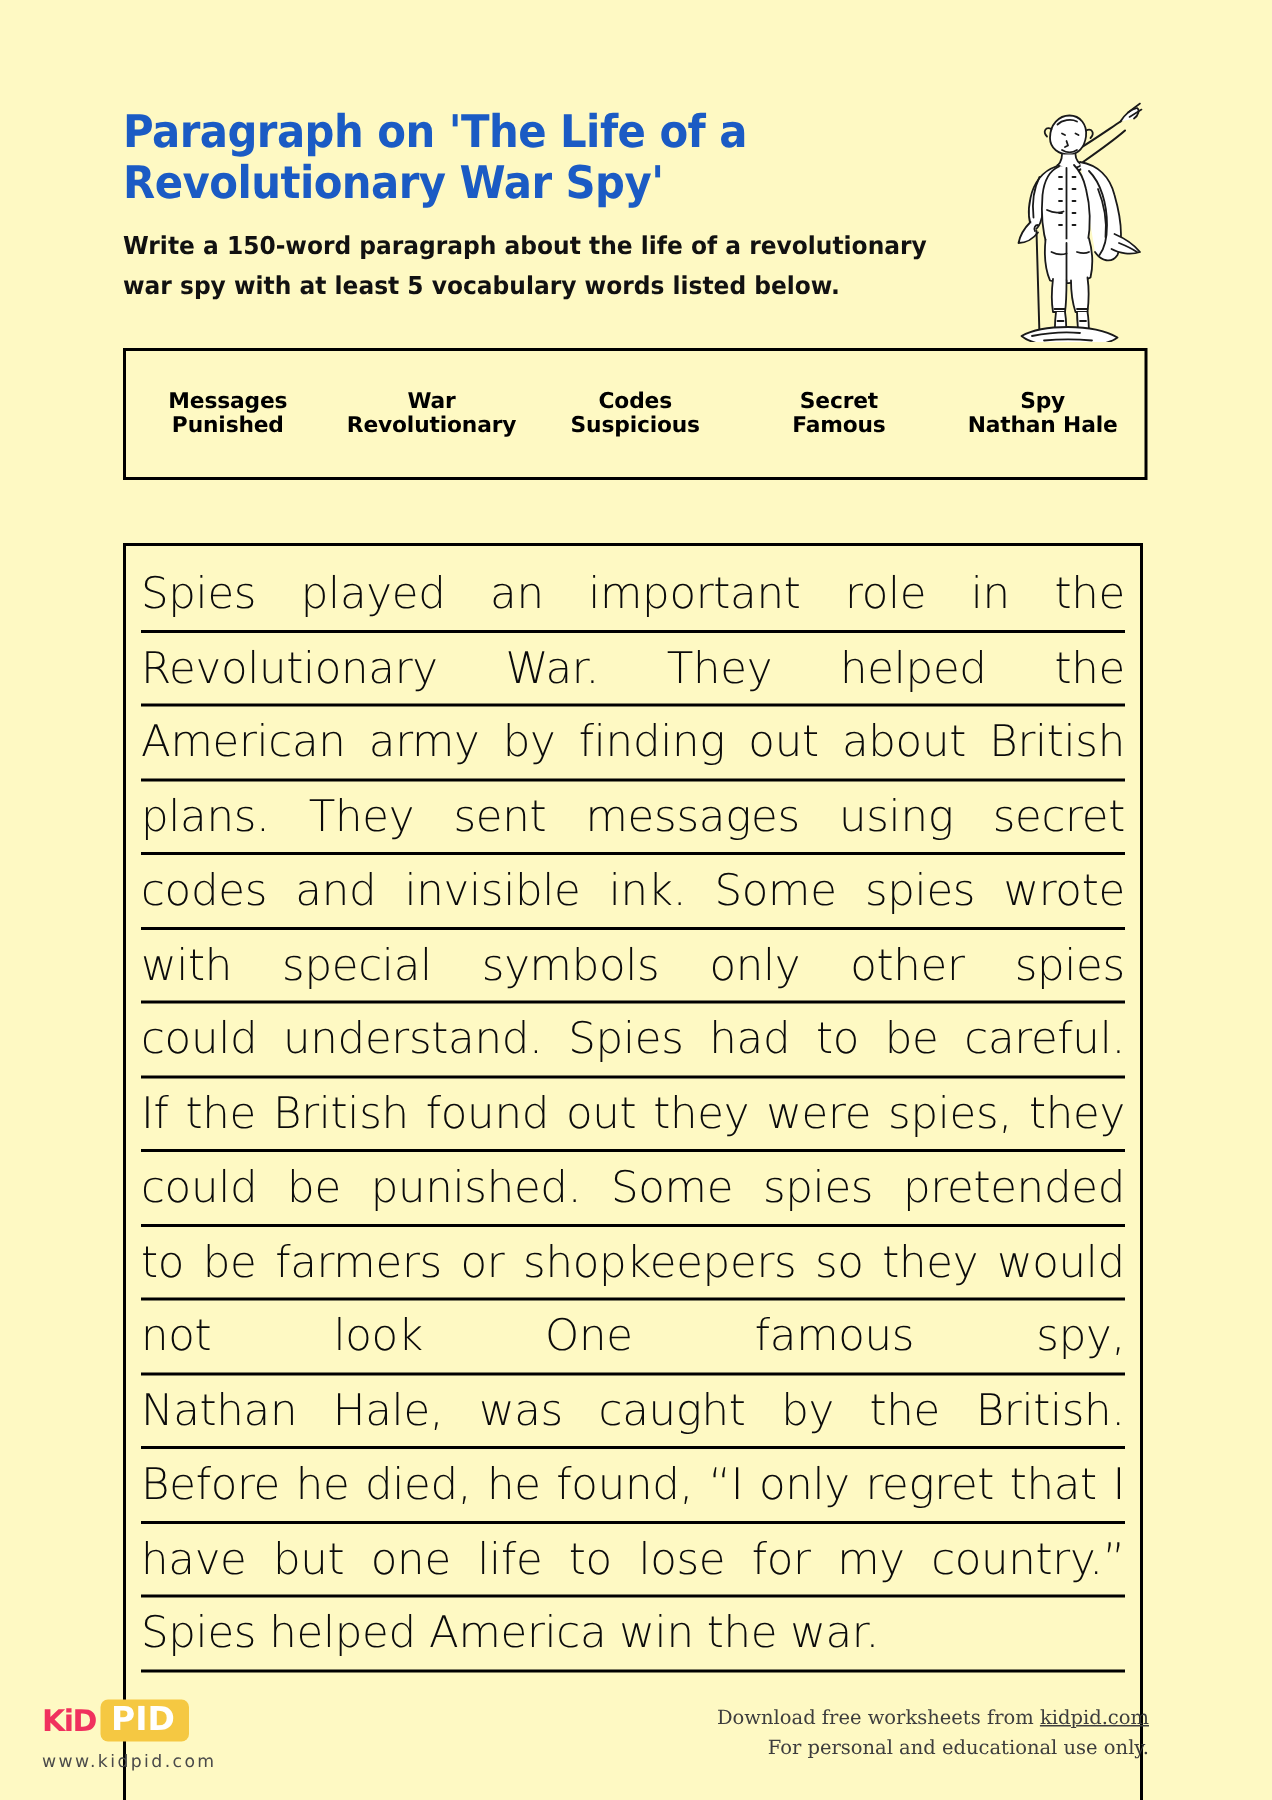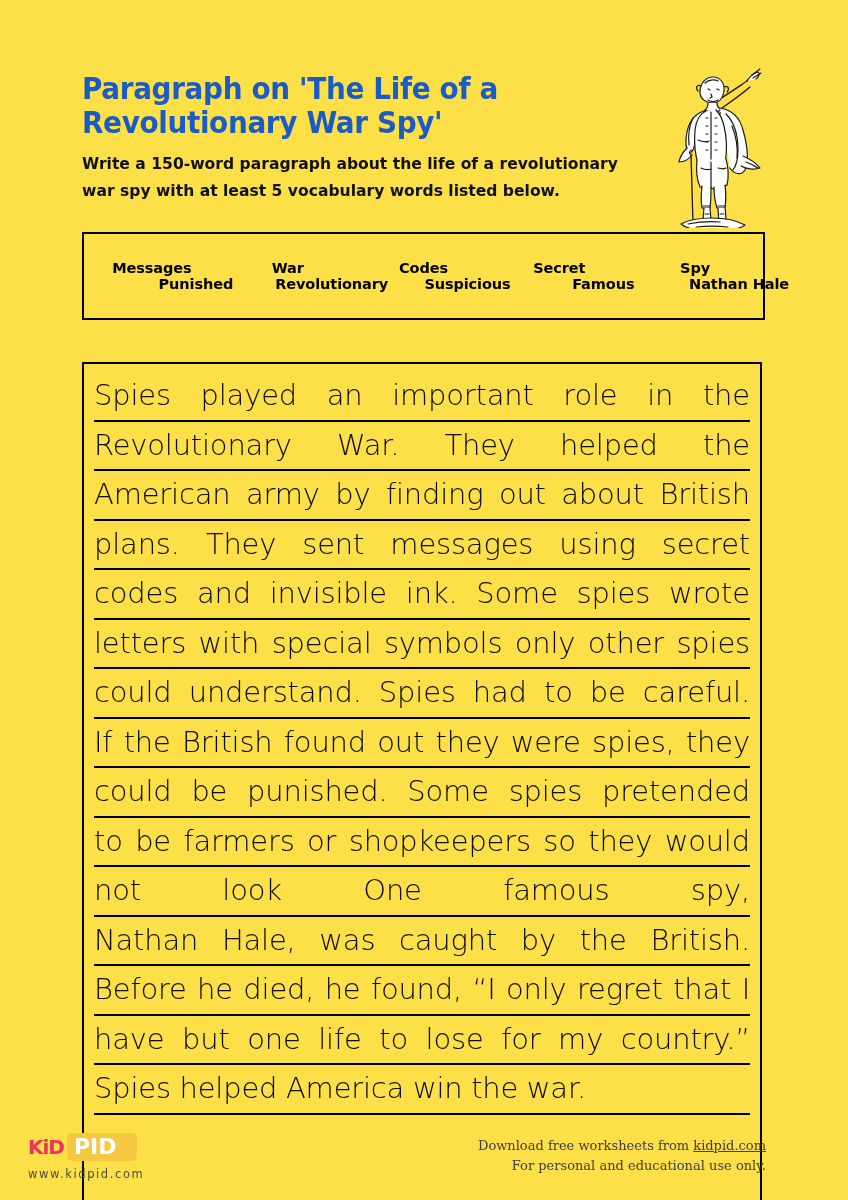--- a/index.html
+++ b/index.html
@@ -11,21 +11,21 @@
     width: 848px;
     height: 1200px;
     position: relative;
     font-family: "Liberation Sans", sans-serif;
     overflow: hidden;
   }
 
   .page {
     position: absolute;
     inset: 0;
-    background: #fde047;
+    background: #fef9c3;
   }
 
   
   .header {
     position: absolute;
     left: 82px;
     top: 72px;
     width: 684px;
   }
   .title {
@@ -72,21 +72,21 @@
     border: 2.5px solid #000000;
     box-sizing: border-box;
     display: flex;
     flex-direction: column;
     justify-content: center;
   }
   .vocab-row {
     display: flex;
     width: 100%;
   }
-  .vocab-row + .vocab-row { margin-top: 0; padding-left: 44px; }
+  .vocab-row + .vocab-row { margin-top: 0; }
   .vocab-cell {
     flex: 1 1 0;
     text-align: center;
     font-family: "DejaVu Sans", sans-serif;
     font-weight: bold;
     font-size: 14.5px;
     color: #000000;
     letter-spacing: -0.1px;
     white-space: nowrap;
   }
@@ -147,21 +147,21 @@
     letter-spacing: -1px;
     line-height: 30px;
   }
   .logo-pid {
     font-family: "DejaVu Sans", sans-serif;
     font-weight: bold;
     font-size: 22px;
     color: #ffffff;
     background: #f5c842;
     border-radius: 5px;
-    padding: 2px 20px 3px 7px;
+    padding: 2px 9px 3px 7px;
     letter-spacing: 0px;
     line-height: 23px;
     margin-left: 3px;
   }
   .logo-url {
     font-family: "DejaVu Sans", sans-serif;
     font-size: 11.5px;
     color: #4a4a4a;
     letter-spacing: 1.6px;
     margin-top: 3px;
@@ -317,21 +317,20 @@
       <div class="answer-line">
         <span class="w">codes</span>
         <span class="w">and</span>
         <span class="w">invisible</span>
         <span class="w">ink.</span>
         <span class="w">Some</span>
         <span class="w">spies</span>
         <span class="w">wrote</span>
       </div>
       <div class="answer-line">
-        <span class="w">letters</span>
         <span class="w">with</span>
         <span class="w">special</span>
         <span class="w">symbols</span>
         <span class="w">only</span>
         <span class="w">other</span>
         <span class="w">spies</span>
       </div>
       <div class="answer-line">
         <span class="w">could</span>
         <span class="w">understand.</span>

